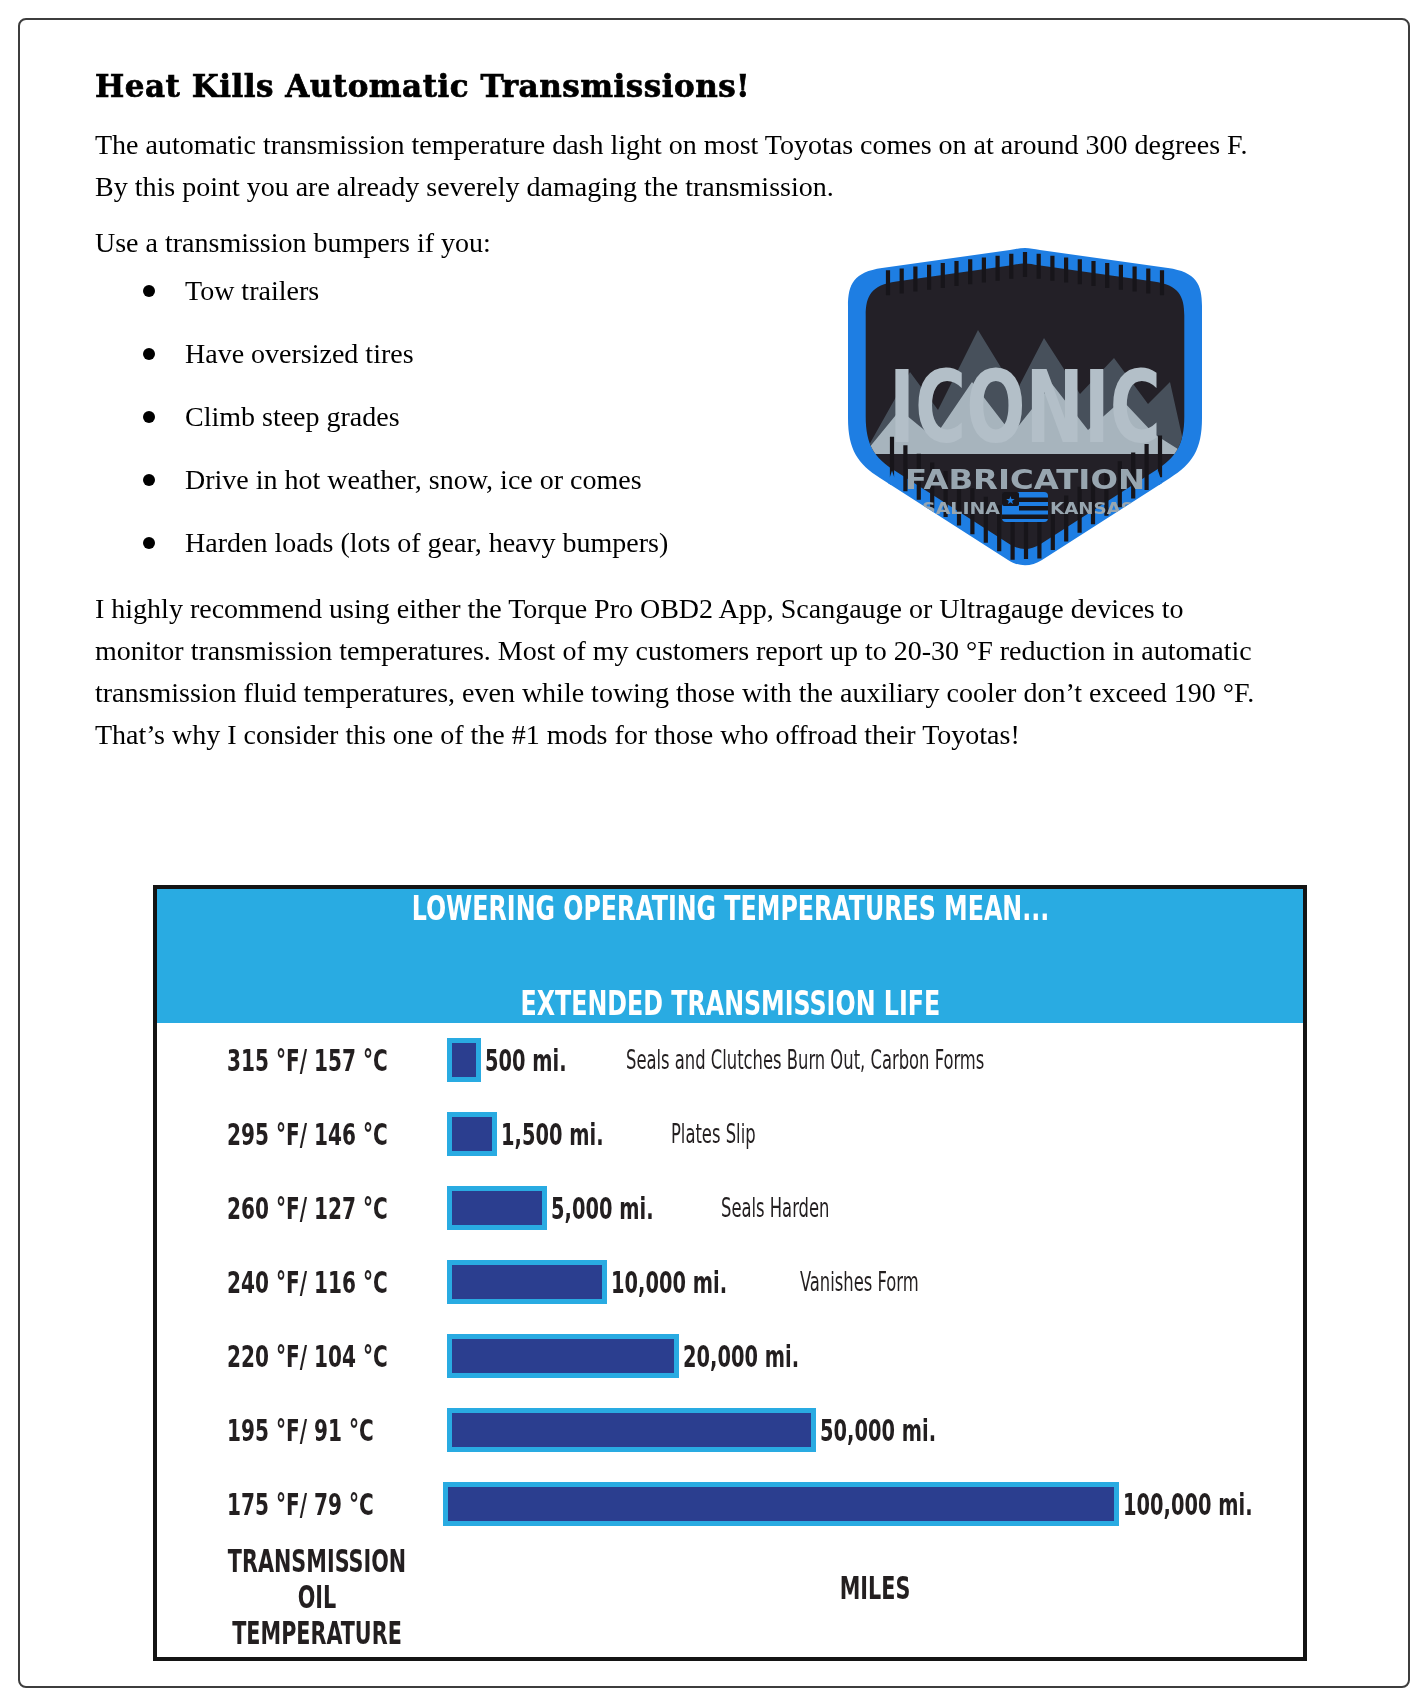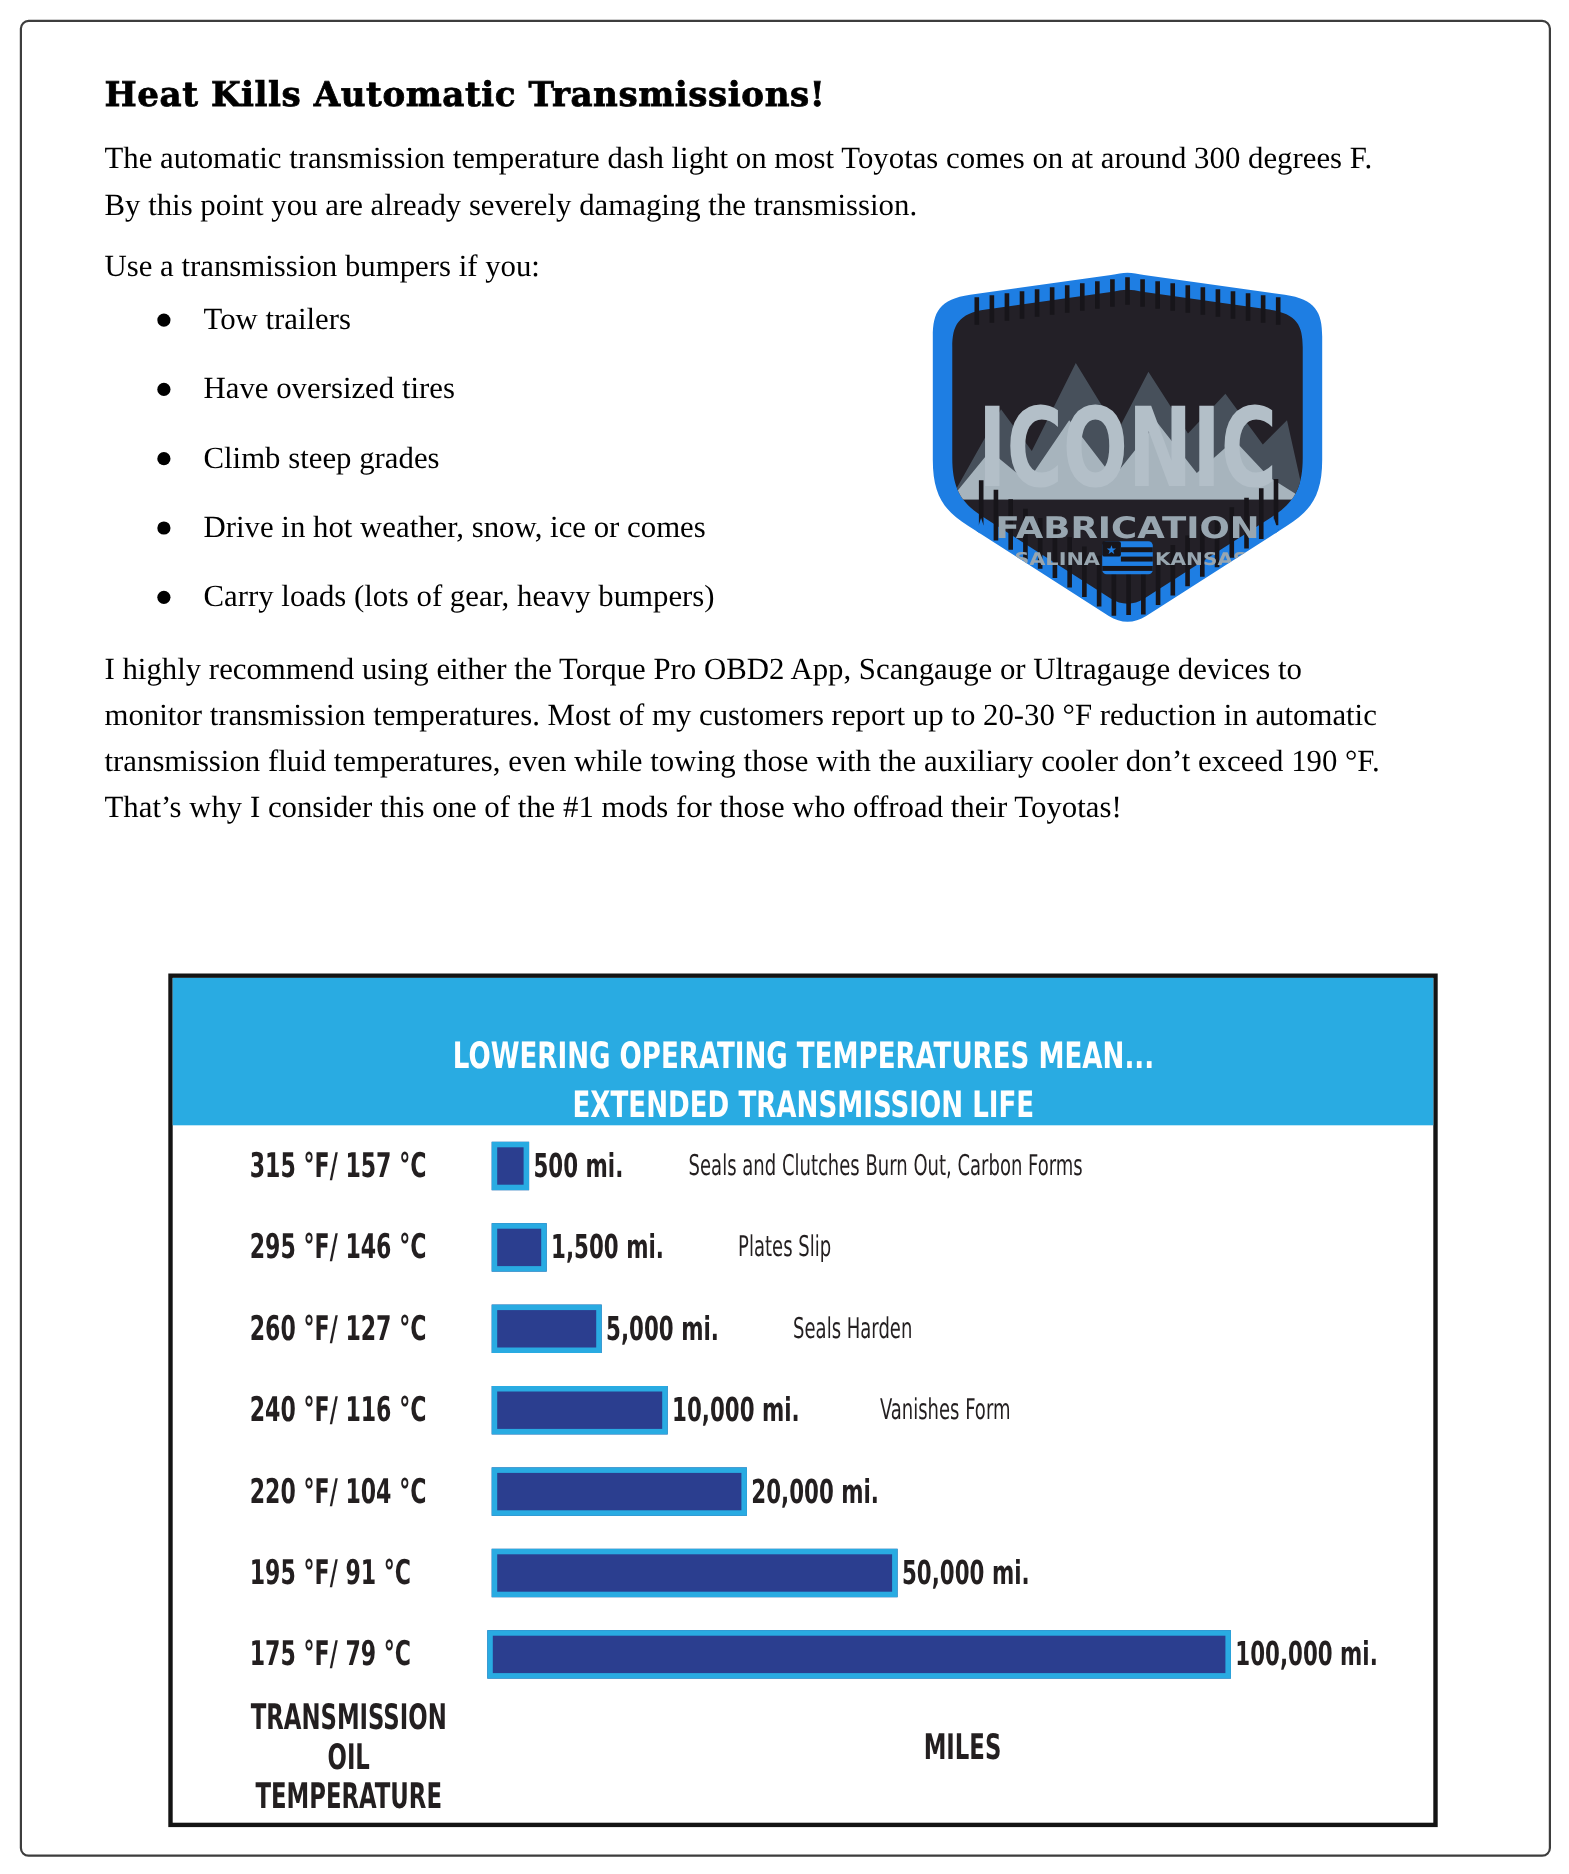--- a/index.html
+++ b/index.html
@@ -14,21 +14,21 @@
   ul.blist{position:absolute;left:75px;top:256px;margin:0;padding:0;list-style:none;}
   ul.blist li{position:relative;padding-left:90px;margin-bottom:33px;font-size:28px;line-height:30px;
     font-family:"Liberation Serif","DejaVu Serif",serif;}
   ul.blist li::before{content:"";position:absolute;left:48px;top:9px;width:12px;height:12px;border-radius:50%;background:#000;}
 
   
   .chart{position:absolute;left:133px;top:865px;width:1154px;height:776px;border:4px solid #141414;
     box-sizing:border-box;background:#fff;font-family:"DejaVu Sans","Liberation Sans",sans-serif;
     font-stretch:condensed;color:var(--chart-text,#231F20);}
   .chart-header{height:134px;background:var(--header-bg,#29ABE2);display:flex;flex-direction:column;
-    justify-content:flex-end;align-items:center;gap:5px;}
+    justify-content:space-between;align-items:center;gap:5px;}
   .title-line{color:#fff;font-weight:bold;font-size:33px;letter-spacing:0;transform:scaleX(.8);
     transform-origin:center center;white-space:nowrap;}
   .chart-rows{height:518px;}
   .crow{display:flex;align-items:center;height:74px;}
   .temp{width:290px;padding-left:70px;box-sizing:border-box;font-size:31px;font-weight:bold;white-space:nowrap;}
   .cx{display:inline-block;transform:scaleX(.72);transform-origin:left center;white-space:nowrap;}
   .cx2{display:inline-block;transform:scaleX(.7);transform-origin:left center;white-space:nowrap;}
   .bar{height:44px;box-sizing:border-box;border:5px solid var(--bar-border,#29ABE2);background:var(--bar-fill,#2B3E8F);flex:none;}
   .miles{margin-left:4px;font-size:30px;font-weight:bold;white-space:nowrap;}
   .note{margin-left:28px;font-size:26px;font-weight:normal;white-space:nowrap;}
@@ -60,21 +60,21 @@
 
   <p class="para serif" id="p1">The automatic transmission temperature dash light on most Toyotas comes on at around 300 degrees F. By this point you are already severely damaging the transmission.</p>
 
   <p class="para serif" id="p2">Use a transmission bumpers if you:</p>
 
   <ul class="blist">
       <li>Tow trailers</li>
       <li>Have oversized tires</li>
       <li>Climb steep grades</li>
       <li>Drive in hot weather, snow, ice or comes</li>
-      <li>Carry loads (lots of gear, heavy bumpers)</li>
+      <li>Harden loads (lots of gear, heavy bumpers)</li>
     </ul>
 
   <svg class="logo" viewBox="0 0 390 332" aria-hidden="true">
     <defs>
       <clipPath id="outerClip">
         <path d="M195 6 C200 6 204 7 210 8 L338 26 C366 30 372 42 372 64 L372 176 C372 208 362 222 340 236 L212 318 C201 325 189 325 178 318 L50 236 C28 222 18 208 18 176 L18 64 C18 42 24 30 52 26 L180 8 C186 7 190 6 195 6 Z"></path>
       </clipPath>
       <clipPath id="innerClip">
         <path d="M195 6 C200 6 204 7 210 8 L338 26 C366 30 372 42 372 64 L372 176 C372 208 362 222 340 236 L212 318 C201 325 189 325 178 318 L50 236 C28 222 18 208 18 176 L18 64 C18 42 24 30 52 26 L180 8 C186 7 190 6 195 6 Z" transform="translate(195,160) scale(0.90) translate(-195,-160)"></path>
       </clipPath>

